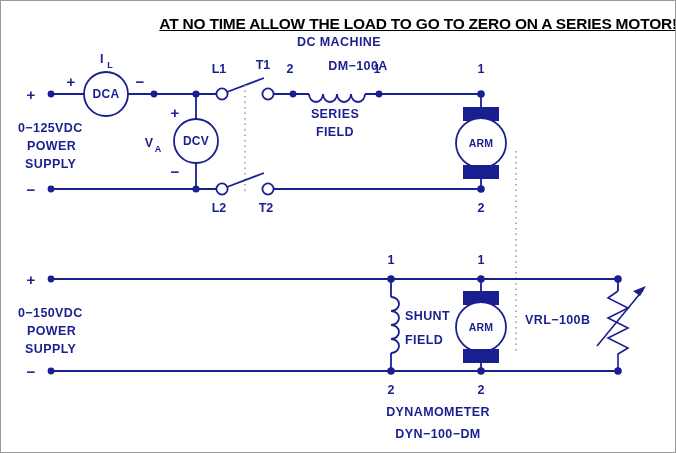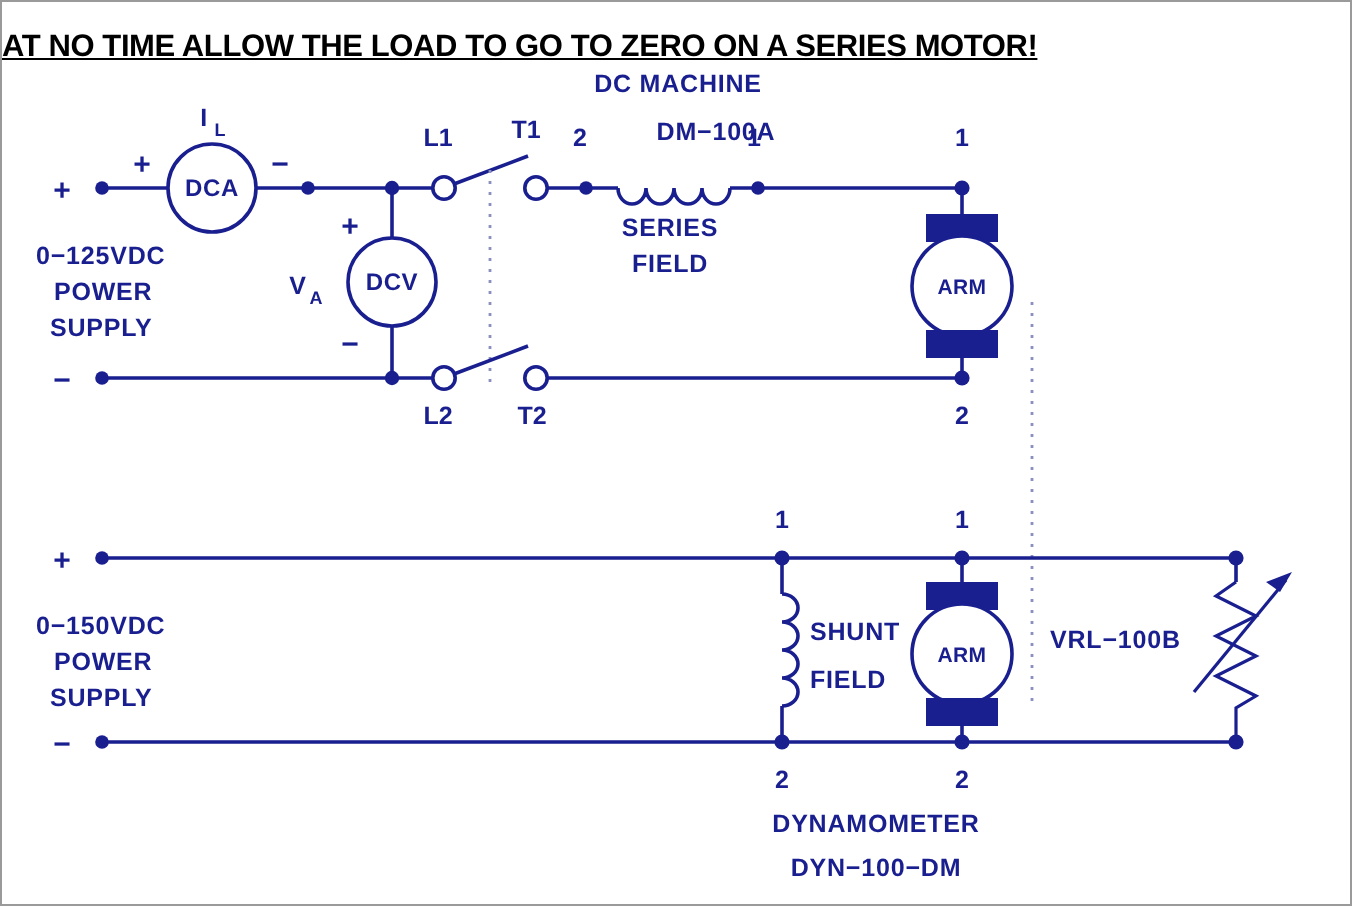--- a/index.html
+++ b/index.html
@@ -21,21 +21,21 @@
     position: absolute;
     left: 0; top: 0;
     width: 676px;
     height: 453px;
   }
   .title-text {
     position: absolute;
     left: 0;
     top: 14px;
     width: 676px;
-    text-align: left;
+    text-align: right;
     font-family: "Liberation Sans", sans-serif;
     font-weight: bold;
     font-size: 15.5px;
     color: #000000;
     text-decoration: underline;
     letter-spacing: -0.2px;
   }
   svg text {
     font-family: "Liberation Sans", sans-serif;
     fill: #1a1f8f;

